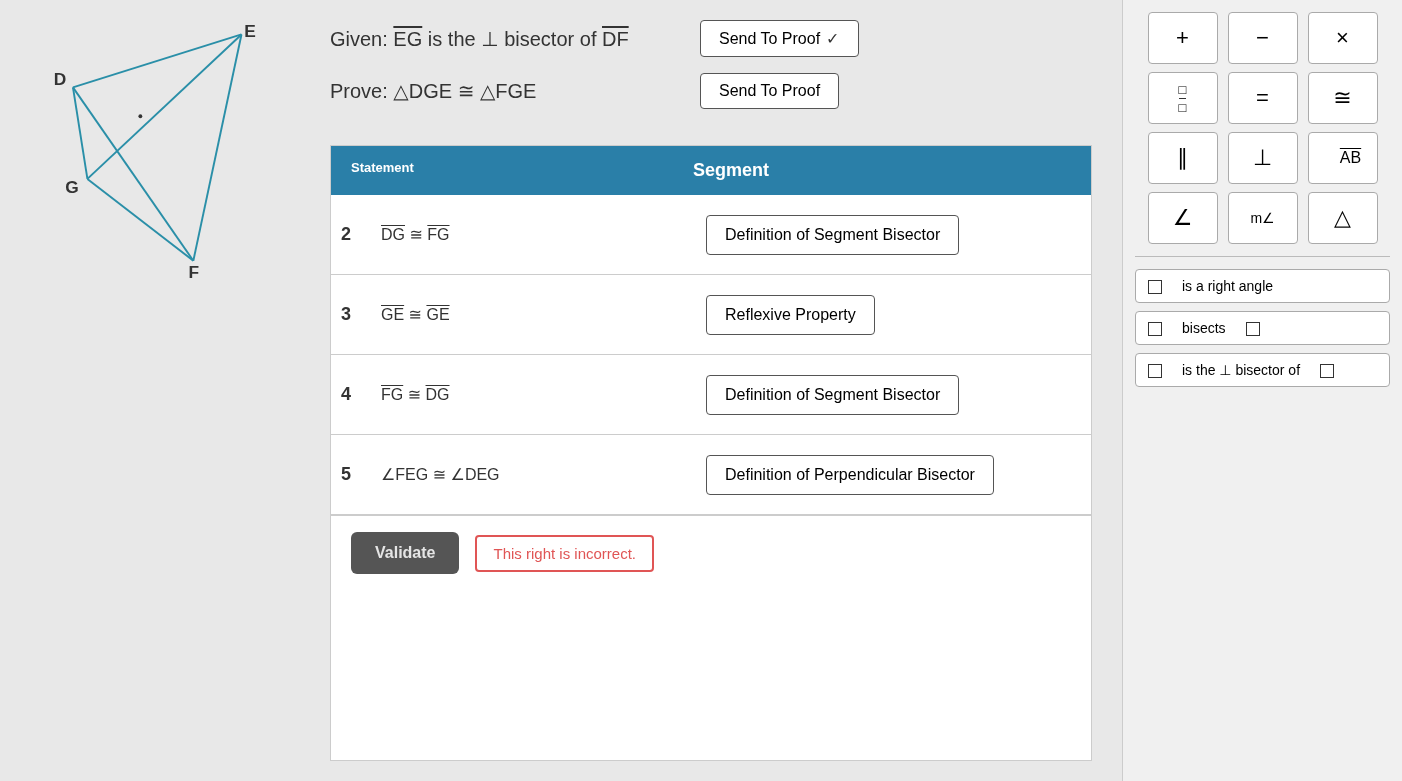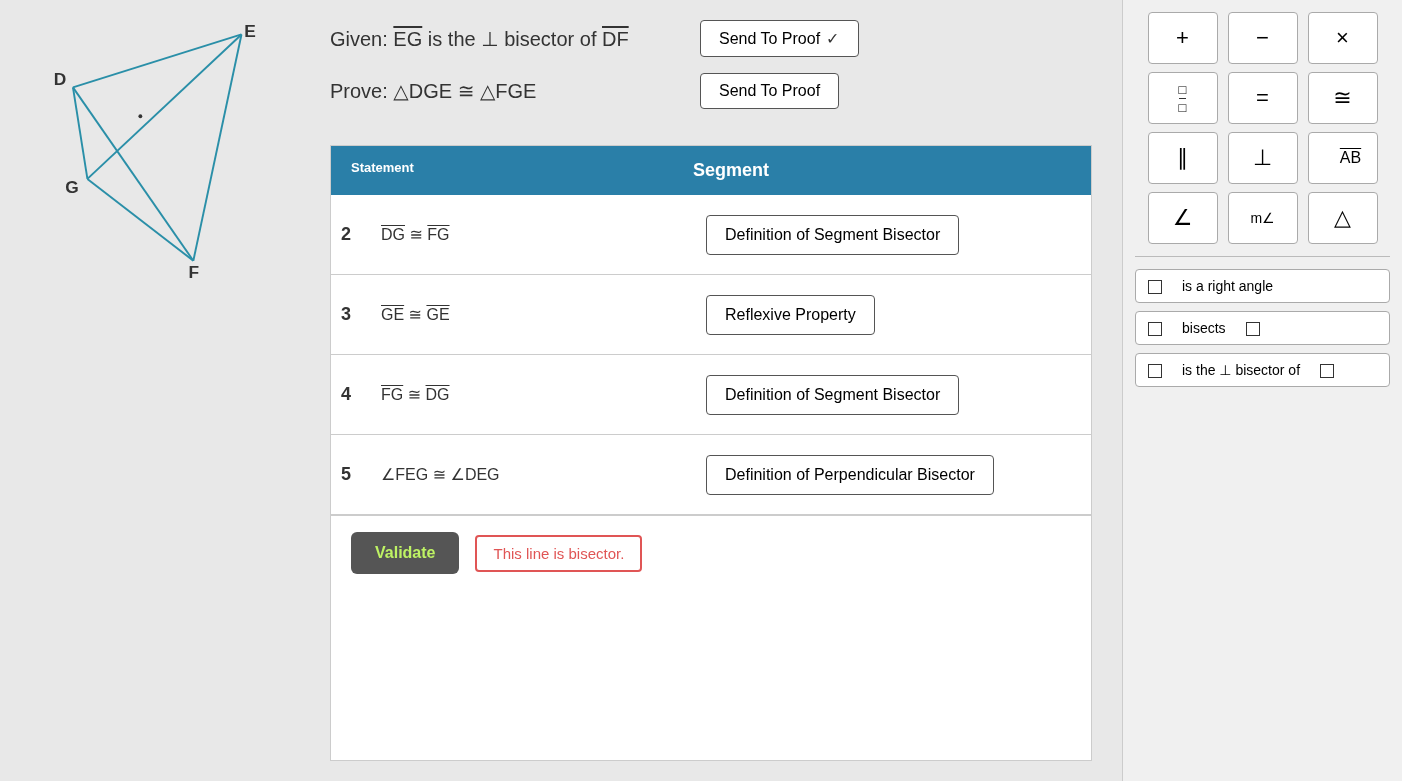--- a/index.html
+++ b/index.html
@@ -161,21 +161,21 @@
       display: flex;
       align-items: center;
       padding: 16px 20px;
       gap: 16px;
       background: white;
       border-top: 1px solid #ccc;
     }
 
     .validate-btn {
       background: #555;
-      color: #bef264;
+      color: #e5e5e5;
       border: none;
       padding: 12px 24px;
       font-size: 16px;
       font-weight: bold;
       border-radius: 6px;
       cursor: pointer;
     }
 
     .incorrect-msg {
       border: 2px solid #e05555;
@@ -355,21 +355,21 @@
         </div>
         <div class="row-reason">
           <button class="reason-box">
             <span>Definition of Perpendicular Bisector</span>
           </button>
         </div>
       </div>
 
       <div class="validate-section">
         <button class="validate-btn">Validate</button>
-        <div class="incorrect-msg">This line is bisector.</div>
+        <div class="incorrect-msg">This right is incorrect.</div>
       </div>
     </div>
 
   </div>
 
   <div class="right-panel">
 
     <div class="symbol-row">
       <button class="symbol-btn">+</button>
       <button class="symbol-btn">−</button>

